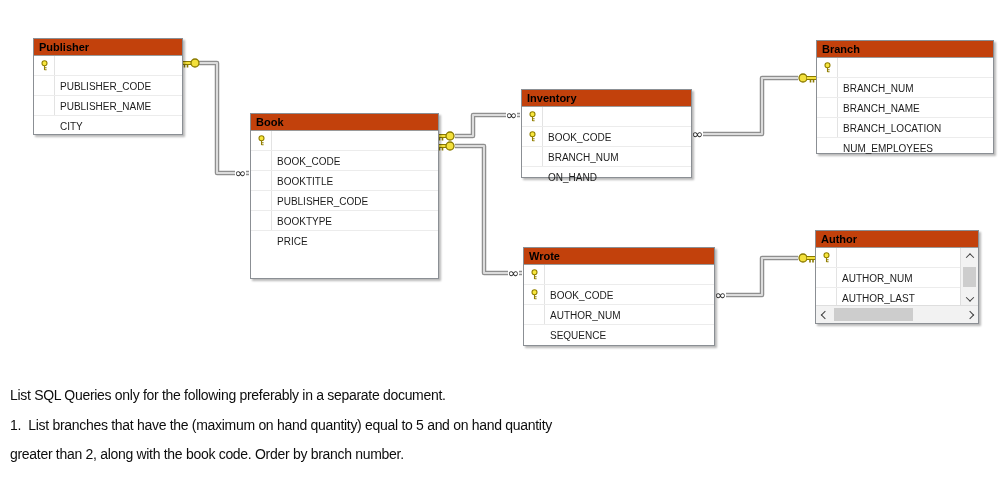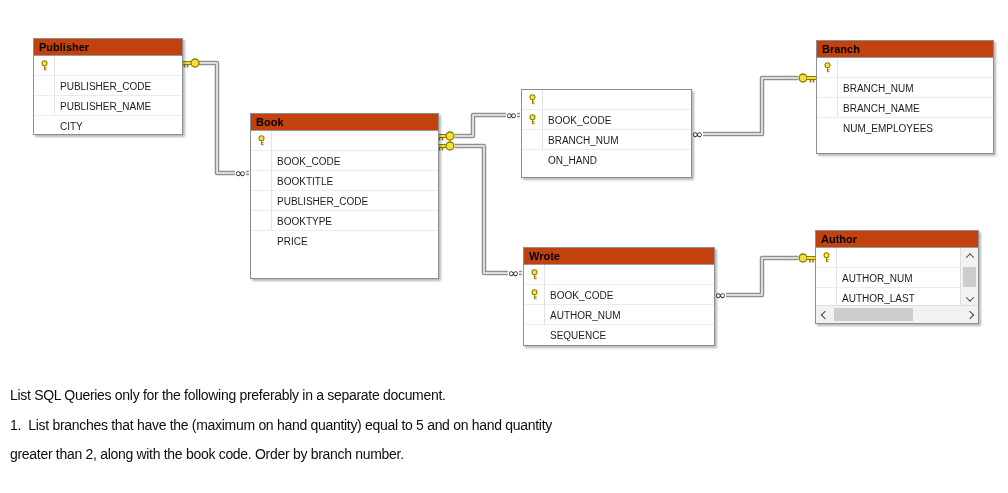--- a/index.html
+++ b/index.html
@@ -179,20 +179,23 @@
       <span class="gut"></span>
       <span class="fld">BOOKTYPE</span>
     </div>
     <div class="trow">
       <span class="gut"></span>
       <span class="fld">PRICE</span>
     </div>
   </div>
 
   <div class="dbtable" style="left:521px;top:89px;width:169px;height:87px">
+    <div class="thead">
+      <span class="tname">Inventory</span>
+    </div>
     <div class="trow">
       <span class="gut">
           <svg width="9" height="11" viewBox="0 0 9 11">
             <circle cx="4.5" cy="3.2" r="2.5" fill="#f8e73c" stroke="#927f02" stroke-width="1.1"></circle>
             <path d="M4.5 5.7 L4.5 10 M4.5 7.8 L6.6 7.8 M4.5 9.8 L6.6 9.8" stroke="#927f02" stroke-width="1.1" fill="none"></path>
           </svg>
         </span>
       <span class="fld">BOOK_CODE</span>
     </div>
     <div class="trow">
@@ -219,20 +222,24 @@
           <svg width="9" height="11" viewBox="0 0 9 11">
             <circle cx="4.5" cy="3.2" r="2.5" fill="#f8e73c" stroke="#927f02" stroke-width="1.1"></circle>
             <path d="M4.5 5.7 L4.5 10 M4.5 7.8 L6.6 7.8 M4.5 9.8 L6.6 9.8" stroke="#927f02" stroke-width="1.1" fill="none"></path>
           </svg>
         </span>
       <span class="fld">BRANCH_NUM</span>
     </div>
     <div class="trow">
       <span class="gut"></span>
       <span class="fld">BRANCH_NAME</span>
+    </div>
+    <div class="trow">
+      <span class="gut"></span>
+      <span class="fld">BRANCH_LOCATION</span>
     </div>
     <div class="trow">
       <span class="gut"></span>
       <span class="fld">NUM_EMPLOYEES</span>
     </div>
   </div>
 
   <div class="dbtable" style="left:523px;top:247px;width:190px;height:97px">
     <div class="thead">
       <span class="tname">Wrote</span>

